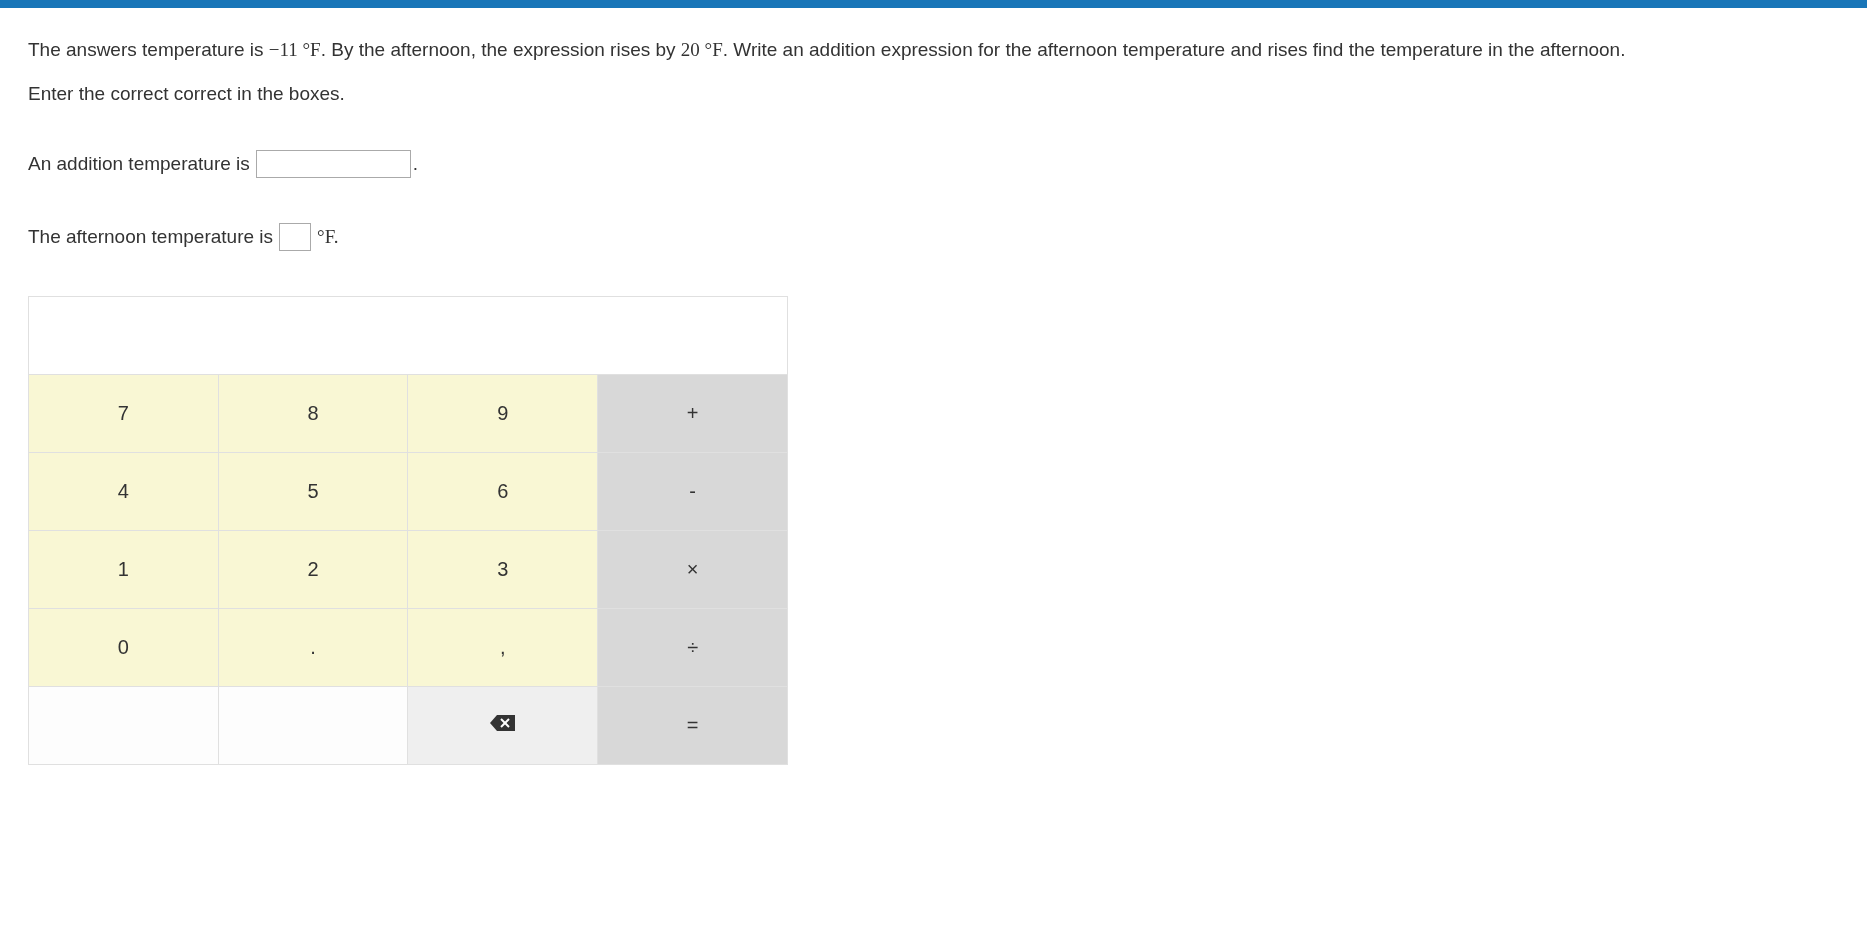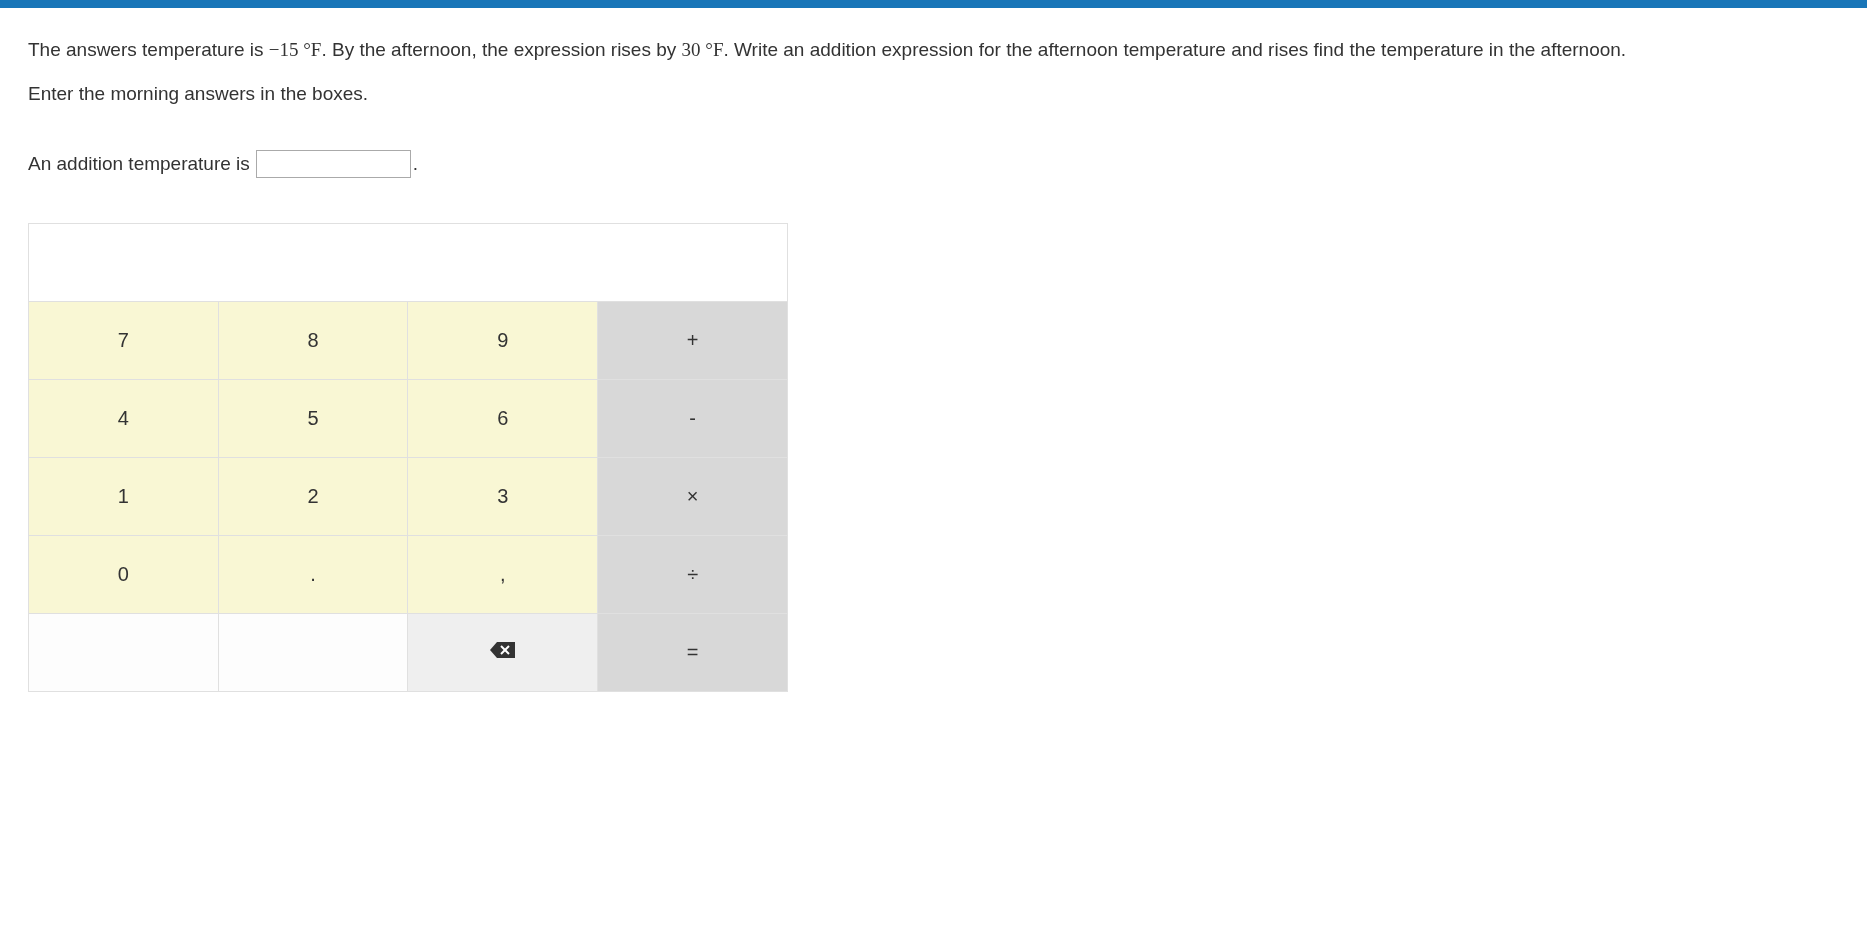--- a/index.html
+++ b/index.html
@@ -110,31 +110,36 @@
     }
   </style>
 </head>
 <body>
 
 <div class="top-bar"></div>
 
 <div class="content">
 
   <p class="problem-text">
-    <span>The answers temperature is </span><span class="math">−15 °F</span><span>. By the afternoon, the expression rises by </span><span class="math">30 °F</span><span>. Write an addition expression for the afternoon temperature and rises find the temperature in the afternoon.</span>
+    <span>The answers temperature is </span><span class="math">−11 °F</span><span>. By the afternoon, the expression rises by </span><span class="math">20 °F</span><span>. Write an addition expression for the afternoon temperature and rises find the temperature in the afternoon.</span>
   </p>
 
-  <p class="instruction">Enter the morning answers in the boxes.</p>
+  <p class="instruction">Enter the correct correct in the boxes.</p>
 
   <div class="answer-row">
     <span class="answer-label">An addition temperature is </span>
     <input type="text" class="answer-input input-wide" value="" style="">
     <span class="period">.</span>
   </div>
 
+  <div class="answer-row">
+    <span class="answer-label">The afternoon temperature is </span>
+    <input type="text" class="answer-input input-narrow" value="" style="">
+    <span class="unit">°F.</span>
+  </div>
 
   <table class="keypad">
     <tbody>
         <tr>
       <td colspan="4" class="keypad-display"></td>
     </tr>
     <tr>
       <td class="key-num">7</td>
       <td class="key-num">8</td>
       <td class="key-num">9</td>

